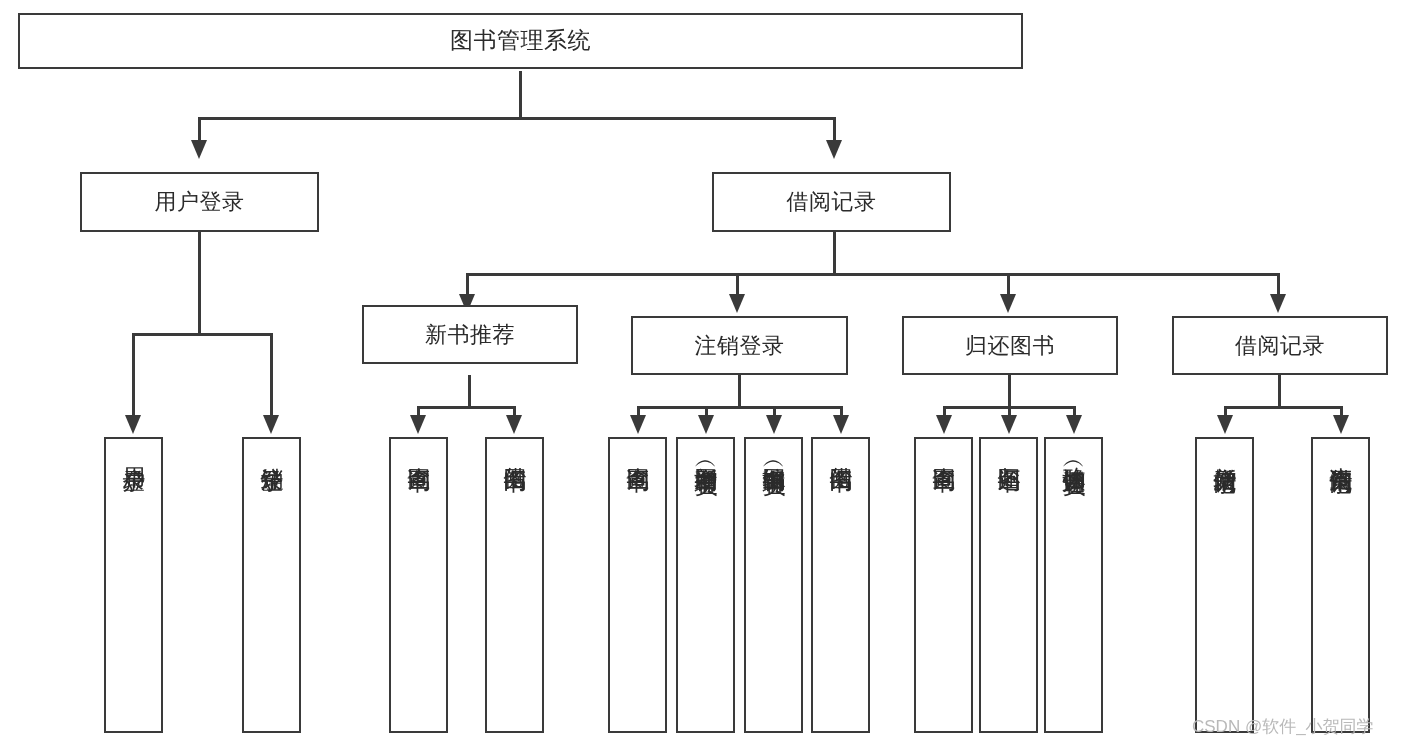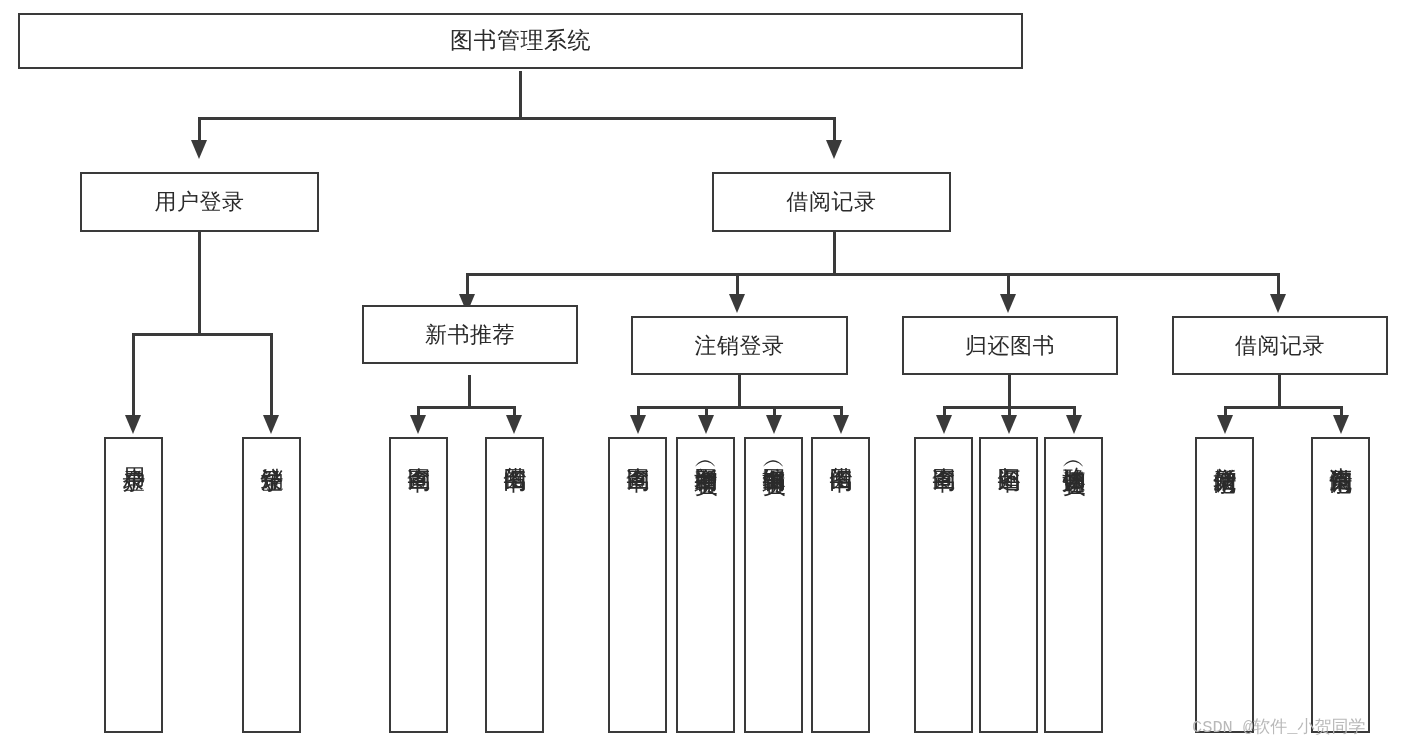--- a/index.html
+++ b/index.html
@@ -195,15 +195,15 @@
     <span class="label">确认归还（管理员）</span>
   </div>
 
   <div class="node leaf" style="left:1195px; top:437px; width:59px; height:296px;">
     <span class="label">新增借阅记录</span>
   </div>
   <div class="node leaf" style="left:1311px; top:437px; width:59px; height:296px;">
     <span class="label">查询借阅记录</span>
   </div>
 
-  <div class="watermark" style="left:1192px; top:715px;font-family:Liberation Mono, monospace;">CSDN @软件_小贺同学</div>
+  <div class="watermark" style="left:1192px; top:715px;">CSDN @软件_小贺同学</div>
 
 </div>
 
 </body></html>

